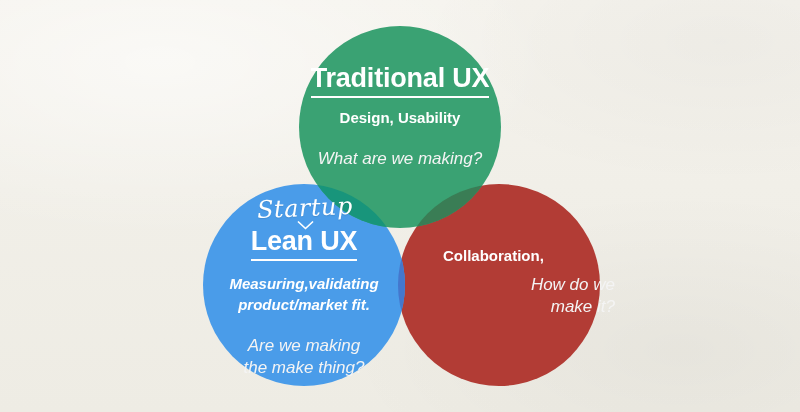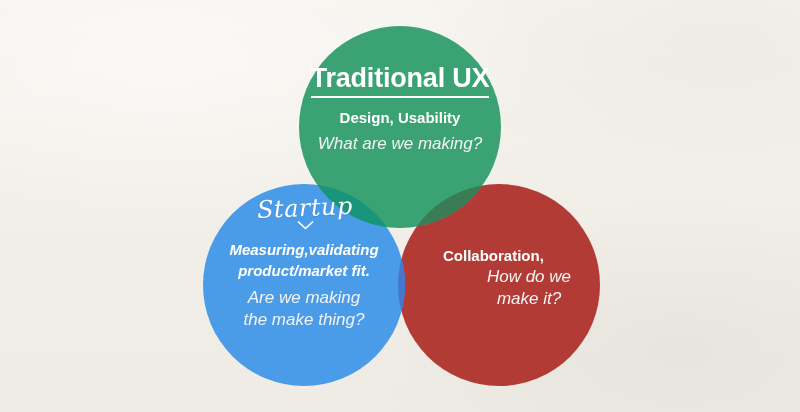--- a/index.html
+++ b/index.html
@@ -110,21 +110,21 @@
     font-size: 15px;
     line-height: 1.42;
     margin-top: 9px;
     white-space: nowrap;
   }
   .question {
     font-family: "Liberation Sans", sans-serif;
     font-style: italic;
     font-size: 17px;
     line-height: 1.3;
-    margin-top: 5px;
+    margin-top: 20px;
     color: #f4f4f4;
   }
 
   
   #block-traditional {
     left: 300px; top: 64px;
     width: 200px;
   }
   
   #block-lean {
@@ -133,21 +133,21 @@
   }
   #block-lean .keywords { margin-top: 12px; font-style: italic; }
   #block-lean .question { }
   
   #block-agile {
     left: 443px; top: 225px;
     width: 172px;
     text-align: left;
   }
   #block-agile .keywords { text-align: left; margin-top: 20px; }
-  #block-agile .question { text-align: center; margin-top: 0; }
+  #block-agile .question { text-align: right; margin-top: 8px; }
 
   
   #startup-annotation {
     position: absolute;
     z-index: 11;
     left: 230px;
     top: 196px;
     width: 150px;
     text-align: center;
     color: #ffffff;
@@ -197,20 +197,21 @@
   </div>
 
   <div id="startup-annotation">
     <span id="startup-text">Startup</span>
     <svg id="startup-caret" viewBox="0 0 17 9">
       <path d="M1.5 1 L8.5 7.5 L15.5 1" fill="none" stroke="#ffffff" stroke-width="1.7" stroke-linecap="round" stroke-linejoin="round"></path>
     </svg>
   </div>
 
   <div class="label-block" id="block-lean">
+    <div class="heading">Lean UX</div>
     <div class="keywords">
       <div>Measuring,validating</div>
       <div>product/market fit.</div>
     </div>
     <div class="question">
       <div>Are we making</div>
       <div>the make thing?</div>
     </div>
   </div>
 

